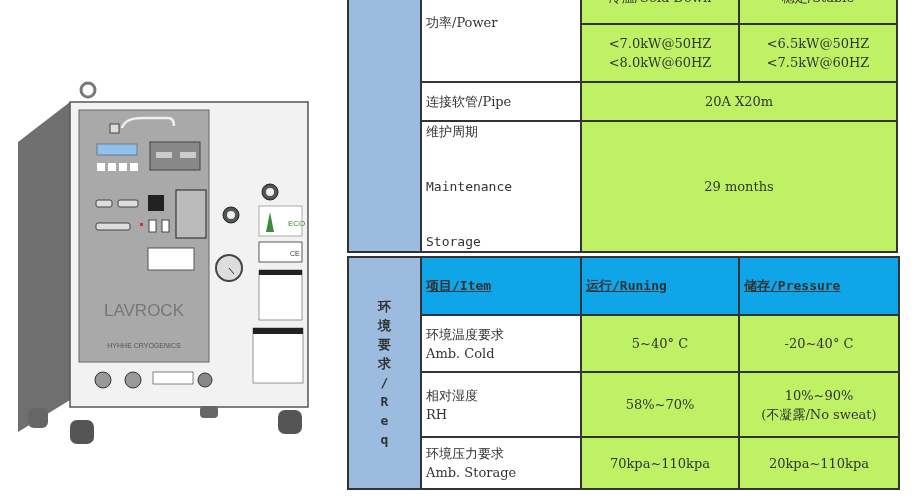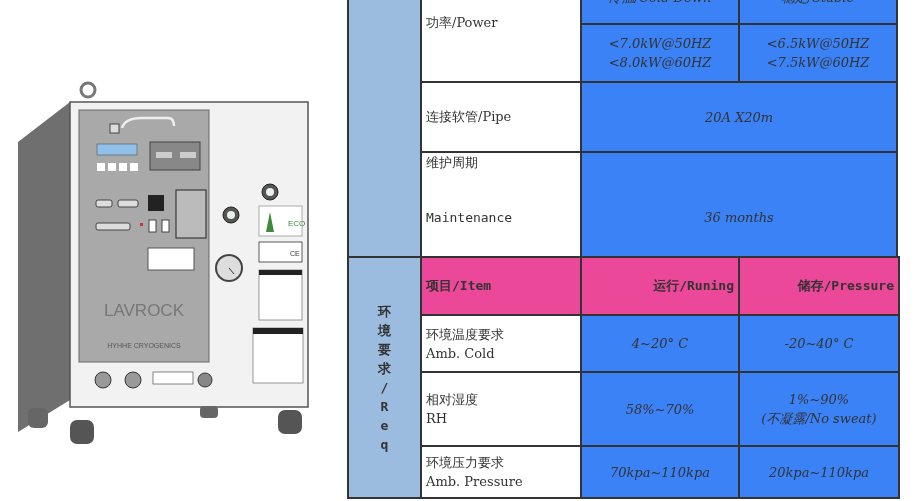--- a/index.html
+++ b/index.html
@@ -5,23 +5,23 @@
   html, body { margin:0; padding:0; background:#ffffff; }
   body { width:920px; height:501px; position:relative; overflow:hidden;
          font-family:"DejaVu Serif","Liberation Serif",serif; color:#333; }
   .machine { position:absolute; left:0; top:80px; width:320px; height:370px; }
   table.spec { position:absolute; border-collapse:collapse; table-layout:fixed; }
   table.spec td { border:2px solid #333; padding:0 4px; font-size:13px; vertical-align:middle; }
   .t1 { left:347px; top:-30px; width:549px; }
   .t2 { left:347px; top:256px; width:551px; }
   .side { background:#9bbcde; }
   .wh { background:#ffffff; text-align:left; font-family:"DejaVu Serif","Liberation Serif",serif; }
-  .gr { background:#3b82f6; text-align:center;font-style:italic; }
-  .hd { background:#ec4899; font-weight:bold; font-family:"DejaVu Sans Mono","Liberation Mono",monospace; font-size:13px; }
-  .hdc { text-align:right; }
+  .gr { background:#bef264; text-align:center; }
+  .hd { background:#0ea5e9; font-weight:bold; font-family:"DejaVu Sans Mono","Liberation Mono",monospace; font-size:13px;text-decoration:underline; }
+  .hdc { text-align:left; }
   .vert { text-align:center; font-weight:bold; font-size:14px; line-height:19px; font-family:"DejaVu Sans Mono","Liberation Mono",monospace; }
   .vert span { display:block; }
   .line { display:block; line-height:19px; }
   .mono { font-family:"DejaVu Sans Mono","Liberation Mono",monospace;margin-top:36px; }
 </style>
 </head>
 <body>
 
 <svg class="machine" viewBox="0 0 320 370" xmlns="http://www.w3.org/2000/svg">
 
@@ -108,31 +108,31 @@
   <tr style="height:58px">
     <td class="gr">
       <span class="line">&lt;7.0kW@50HZ</span>
       <span class="line">&lt;8.0kW@60HZ</span>
     </td>
     <td class="gr">
       <span class="line">&lt;6.5kW@50HZ</span>
       <span class="line">&lt;7.5kW@60HZ</span>
     </td>
   </tr>
-  <tr style="height:70px">
+  <tr style="height:39px">
     <td class="wh">连接软管/Pipe</td>
     <td class="gr" colspan="2">20A X20m</td>
   </tr>
   <tr style="height:68px">
     <td class="wh">
       <span class="line">维护周期</span>
       <span class="line mono">Maintenance</span>
       <span class="line mono">Storage</span>
     </td>
-    <td class="gr" colspan="2">36 months</td>
+    <td class="gr" colspan="2">29 months</td>
   </tr>
 </tbody>
   </table>
 
 <table class="spec t2">
   <colgroup>
       <col style="width:73px">
       <col style="width:160px">
       <col style="width:158px">
       <col style="width:160px">
@@ -151,36 +151,36 @@
     </td>
     <td class="hd">项目/Item</td>
     <td class="hd hdc">运行/Runing</td>
     <td class="hd hdc">储存/Pressure</td>
   </tr>
   <tr style="height:57px">
     <td class="wh">
       <span class="line">环境温度要求</span>
       <span class="line">Amb. Cold</span>
     </td>
-    <td class="gr">4~20° C</td>
+    <td class="gr">5~40° C</td>
     <td class="gr">-20~40° C</td>
   </tr>
-  <tr style="height:74px">
+  <tr style="height:65px">
     <td class="wh">
       <span class="line">相对湿度</span>
       <span class="line">RH</span>
     </td>
     <td class="gr">58%~70%</td>
     <td class="gr">
-      <span class="line">1%~90%</span>
+      <span class="line">10%~90%</span>
       <span class="line" style="white-space:nowrap">(不凝露/No sweat)</span>
     </td>
   </tr>
   <tr style="height:52px">
     <td class="wh">
       <span class="line">环境压力要求</span>
-      <span class="line">Amb. Pressure</span>
+      <span class="line">Amb. Storage</span>
     </td>
     <td class="gr">70kpa~110kpa</td>
     <td class="gr">20kpa~110kpa</td>
   </tr>
 </tbody>
   </table>
 
 </body></html>

